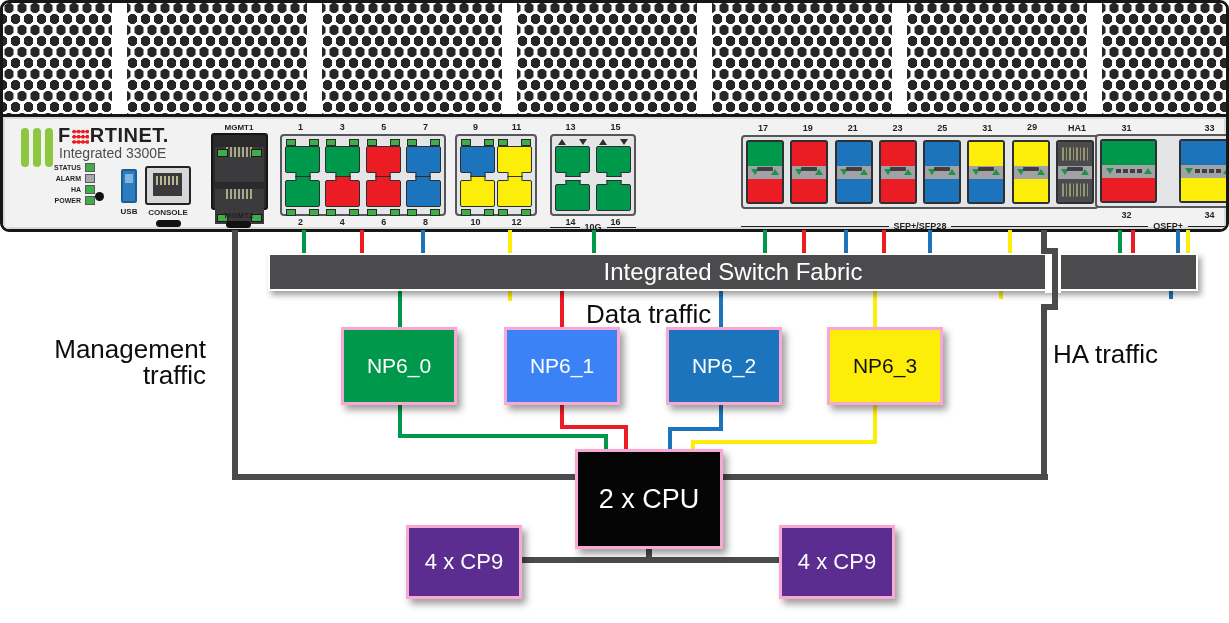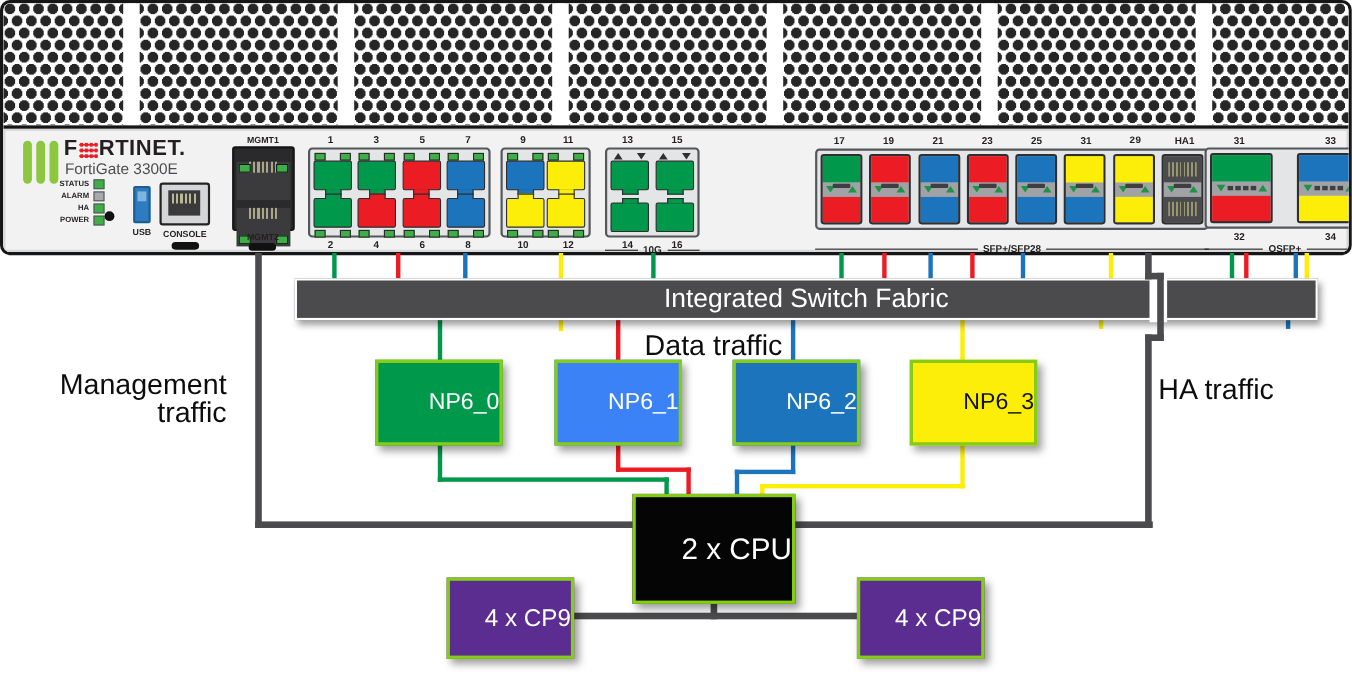--- a/index.html
+++ b/index.html
@@ -96,22 +96,22 @@
   .cap-row{position:absolute;left:0;right:0;display:flex;align-items:center;gap:5px;}
   .cap-row .rule{flex:1;border-top:1.5px solid #231f20;}
   .cap-row .cap{font-size:9px;font-weight:bold;color:#231f20;}
 
   
   .isf-bar{position:absolute;left:268px;top:253px;width:930px;height:38px;background:var(--dark);
            border:2px solid #fff;box-sizing:border-box;display:flex;align-items:center;justify-content:center;
            box-shadow:3px 4px 6px rgba(0,0,0,.38);z-index:2;}
   .isf-bar span{color:#fff;font-size:24px;}
   .whitegap{position:absolute;left:1045px;top:251px;width:16px;height:42px;background:#fff;z-index:3;}
-  .box{position:absolute;border:3px solid #84cc16;box-sizing:border-box;z-index:5;
-       display:flex;align-items:center;justify-content:flex-end;box-shadow:4px 5px 7px rgba(0,0,0,.38);}
+  .box{position:absolute;border:3px solid #f9a8d4;box-sizing:border-box;z-index:5;
+       display:flex;align-items:center;justify-content:center;box-shadow:4px 5px 7px rgba(0,0,0,.38);}
   .np{width:116px;height:78px;top:327px;font-size:21px;color:#fff;}
   .cpu{left:575px;top:449px;width:148px;height:100px;background:#050505;color:#fff;font-size:27px;}
   .cp9{top:525px;width:116px;height:74px;background:var(--purple);color:#fff;font-size:22px;}
   .tlabel{position:absolute;color:#0d0d0d;font-size:26px;z-index:6;}
   .seg{position:absolute;}
 </style>
 </head>
 <body>
 
 <div class="stage">
@@ -129,21 +129,21 @@
       <div class="logo-bars">
           <i></i>
           <i></i>
           <i></i>
         </div>
       <div class="brand">
         <span>F</span>
           <span class="dot-o"></span>
           <span>RTINET.</span>
       </div>
-      <div class="model">FortiGate 3300E</div>
+      <div class="model">Integrated 3300E</div>
       <div class="led-block" id="led-block">
           <div class="led-row2">
             <div class="lbl">STATUS</div>
             <div class="sq" style="background: rgb(63, 174, 73);"></div>
           </div>
           <div class="led-row2">
             <div class="lbl">ALARM</div>
             <div class="sq" style="background: rgb(167, 169, 172);"></div>
           </div>
           <div class="led-row2">

